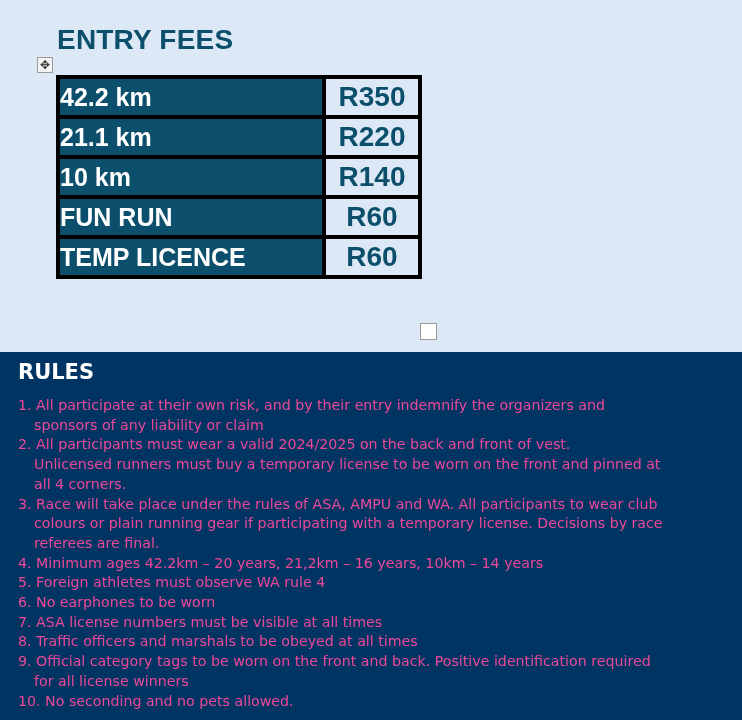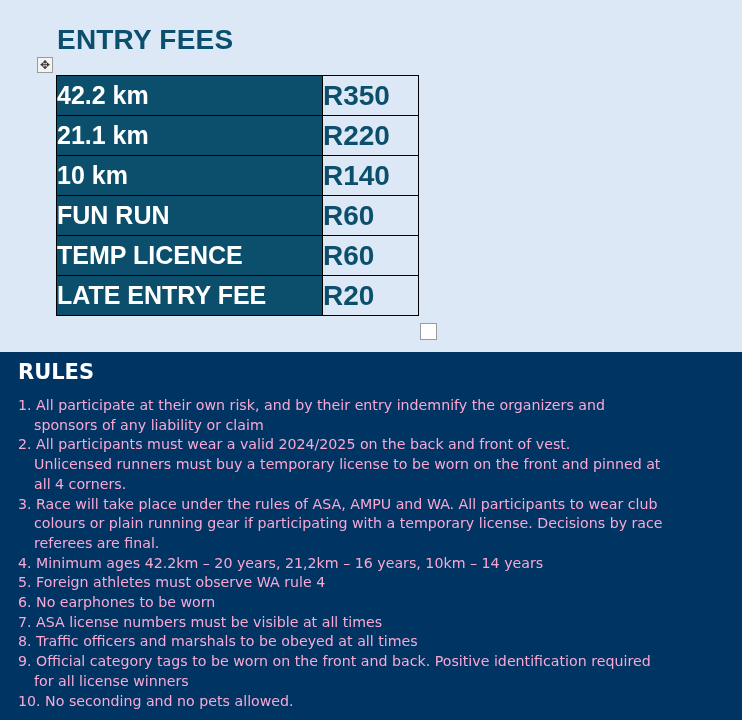--- a/index.html
+++ b/index.html
@@ -23,50 +23,50 @@
       position: absolute; left: 37px; top: 57px; width: 16px; height: 16px;
       border: 1px solid #9a9a9a; background: #f4f4f4; box-sizing: border-box;
       display: flex; align-items: center; justify-content: center;
       font-size: 12px; line-height: 12px; color: #333;
     }
     table.fees {
       position: absolute; left: 56px; top: 75px;
       border-collapse: collapse;
     }
     table.fees td {
-      border: 1px solid #000000;
+      border: 4px solid #000000;
       height: 40px; padding: 0; box-sizing: border-box;
       font-family: "Liberation Sans", sans-serif; font-weight: bold;
     }
     td.fee-label {
       width: 266px; background: #0b4f6c; color: #ffffff;
       font-size: 25px; padding-left: 8px;
     }
     td.fee-amount {
       width: 96px; background: #dce8f6; color: #0b4f6c;
-      font-size: 28px; text-align: left; padding-right: 8px;
+      font-size: 28px; text-align: center; padding-right: 8px;
     }
     .resize-handle {
       position: absolute; left: 420px; top: 323px; width: 17px; height: 17px;
       border: 1px solid #9a9a9a; background: #ffffff; box-sizing: border-box;
     }
     .rules-section {
       position: absolute; left: 0; top: 352px; width: 742px; height: 477px;
       background: #003563; color: #ffffff;
     }
     .rules-title {
       position: absolute; left: 18px; top: 8px; margin: 0;
       font-family: "DejaVu Sans", sans-serif; font-weight: bold;
       font-size: 21px; color: #ffffff;
     }
     ol.rules-list {
       position: absolute; left: 18px; top: 44px; margin: 0; padding: 0;
       list-style: none; width: 700px;
       font-family: "DejaVu Sans", sans-serif; font-size: 14.2px;
-      line-height: 19.7px; color: #f9a8d4;
+      line-height: 19.7px; color: #ec4899;
     }
     ol.rules-list li { margin: 0; padding: 0; }
     .rule-line { display: block; padding-left: 16px; }
     .rule-line.first { padding-left: 0; }
   </style>
 </head>
 <body>
 
 <div class="fees-section">
   <h1 class="fees-title">ENTRY FEES</h1>
@@ -85,24 +85,20 @@
         <td class="fee-label">10 km</td>
         <td class="fee-amount">R140</td>
       </tr>
       <tr>
         <td class="fee-label">FUN RUN</td>
         <td class="fee-amount">R60</td>
       </tr>
       <tr>
         <td class="fee-label">TEMP LICENCE</td>
         <td class="fee-amount">R60</td>
-      </tr>
-      <tr>
-        <td class="fee-label">LATE ENTRY FEE</td>
-        <td class="fee-amount">R20</td>
       </tr>
     </tbody>
   </table>
   <div class="resize-handle"></div>
 </div>
 
 <div class="rules-section">
   <h2 class="rules-title">RULES</h2>
   <ol class="rules-list">
     <li>

